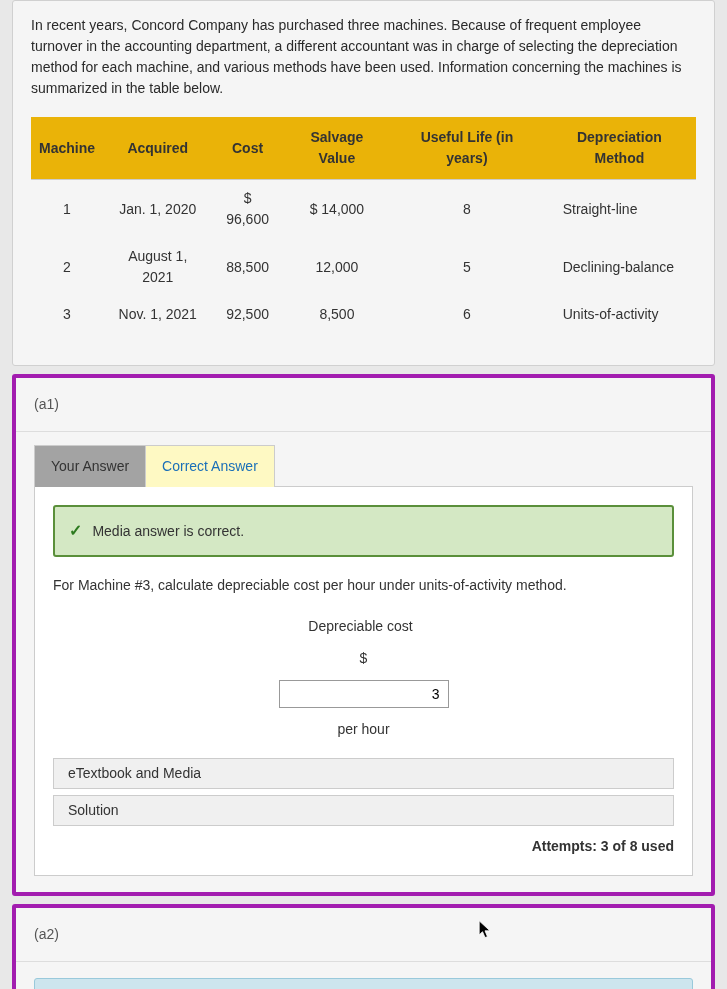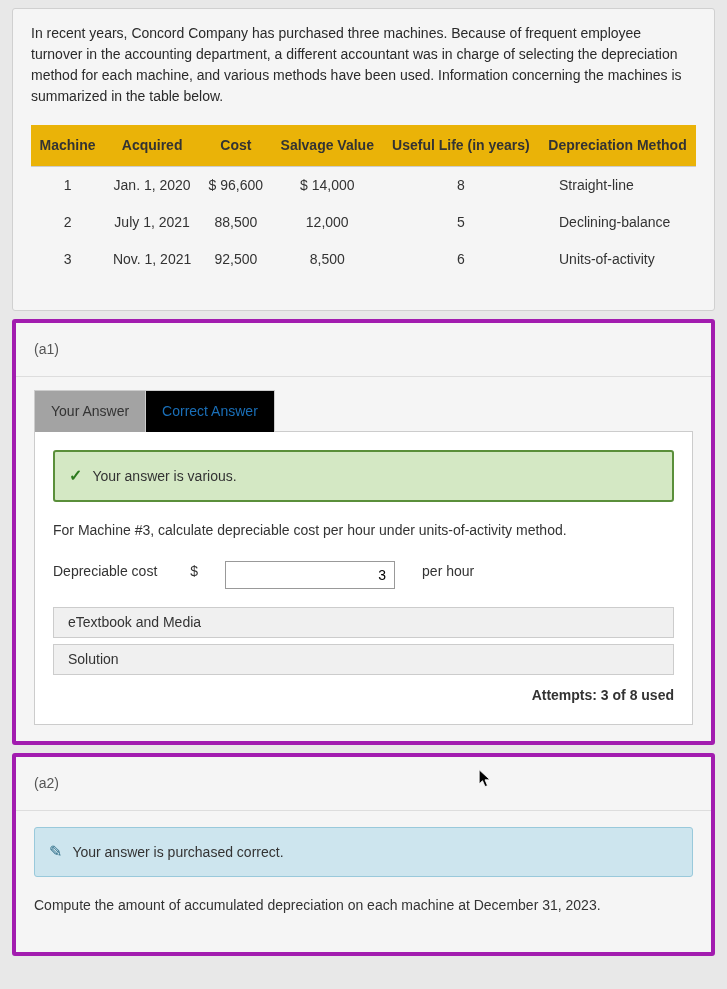--- a/index.html
+++ b/index.html
@@ -6,21 +6,21 @@
     body {
       font-family: Arial, Helvetica, sans-serif;
       background: #e8e8e8;
       width: 727px;
       color: #333;
       font-size: 14px;
       line-height: 1.5;
     }
     .main-card {
       background: #f5f5f5;
-      margin: 8px 12px;
+      margin: 0 12px;
       border: 1px solid #d0d0d0;
       border-radius: 3px;
       padding: 14px 18px;
     }
     .intro-text {
       margin-bottom: 18px;
       color: #2a2a2a;
     }
     table.machine-table {
       width: 100%;
@@ -66,21 +66,21 @@
       background: #fff;
       border: 1px solid #ccc;
       border-bottom: none;
       margin-right: -1px;
       font-size: 14px;
       cursor: pointer;
       position: relative;
       top: 1px;
     }
     .tab.active { background: #a3a3a3; color: #333; }
-    .tab.inactive { color: #1a6fb8; background: #000000; }
+    .tab.inactive { color: #1a6fb8; background: #fef9c3; }
     .tab-content {
       border: 1px solid #ccc;
       border-top: none;
       margin: 0 18px 16px 18px;
       padding: 18px;
       background: #fff;
     }
     .alert-success {
       background: #d4e8c4;
       border: 2px solid #5a8f3a;
@@ -106,22 +106,24 @@
       font-weight: bold;
       font-size: 16px;
     }
     .pencil-icon {
       color: #2a6a85;
       font-size: 16px;
     }
     .question-text { margin-bottom: 20px; }
     .answer-row {
       display: flex;
-      gap: 27px;
-      margin-bottom: 18px;
+      align-items: center;
+      gap: 11px;
+      margin-bottom: 18px;
+      flex-direction: column;
     }
     .answer-row label { margin-right: 6px; }
     .text-input {
       border: 1px solid #999;
       padding: 5px 8px;
       width: 170px;
       text-align: right;
       font-size: 14px;
       background: #fff;
     }
@@ -167,21 +169,21 @@
       <tr>
         <td>1</td>
         <td>Jan. 1, 2020</td>
         <td>$ 96,600</td>
         <td>$ 14,000</td>
         <td>8</td>
         <td class="left">Straight-line</td>
       </tr>
       <tr>
         <td>2</td>
-        <td>July 1, 2021</td>
+        <td>August 1, 2021</td>
         <td>88,500</td>
         <td>12,000</td>
         <td>5</td>
         <td class="left">Declining-balance</td>
       </tr>
       <tr>
         <td>3</td>
         <td>Nov. 1, 2021</td>
         <td>92,500</td>
         <td>8,500</td>
@@ -197,21 +199,21 @@
   <div class="section-header">(a1)</div>
 
   <div class="tabs">
     <div class="tab active">Your Answer</div>
     <div class="tab inactive">Correct Answer</div>
   </div>
 
   <div class="tab-content">
     <div class="alert-success">
       <span class="check-icon">✓</span>
-      <span>Your answer is various.</span>
+      <span>Media answer is correct.</span>
     </div>
 
     <p class="question-text">For Machine #3, calculate depreciable cost per hour under units-of-activity method.</p>
 
     <div class="answer-row">
       <label>Depreciable cost</label>
       <span>$</span>
       <input class="text-input" type="text" value="3" style="">
       <span>per hour</span>
     </div>

